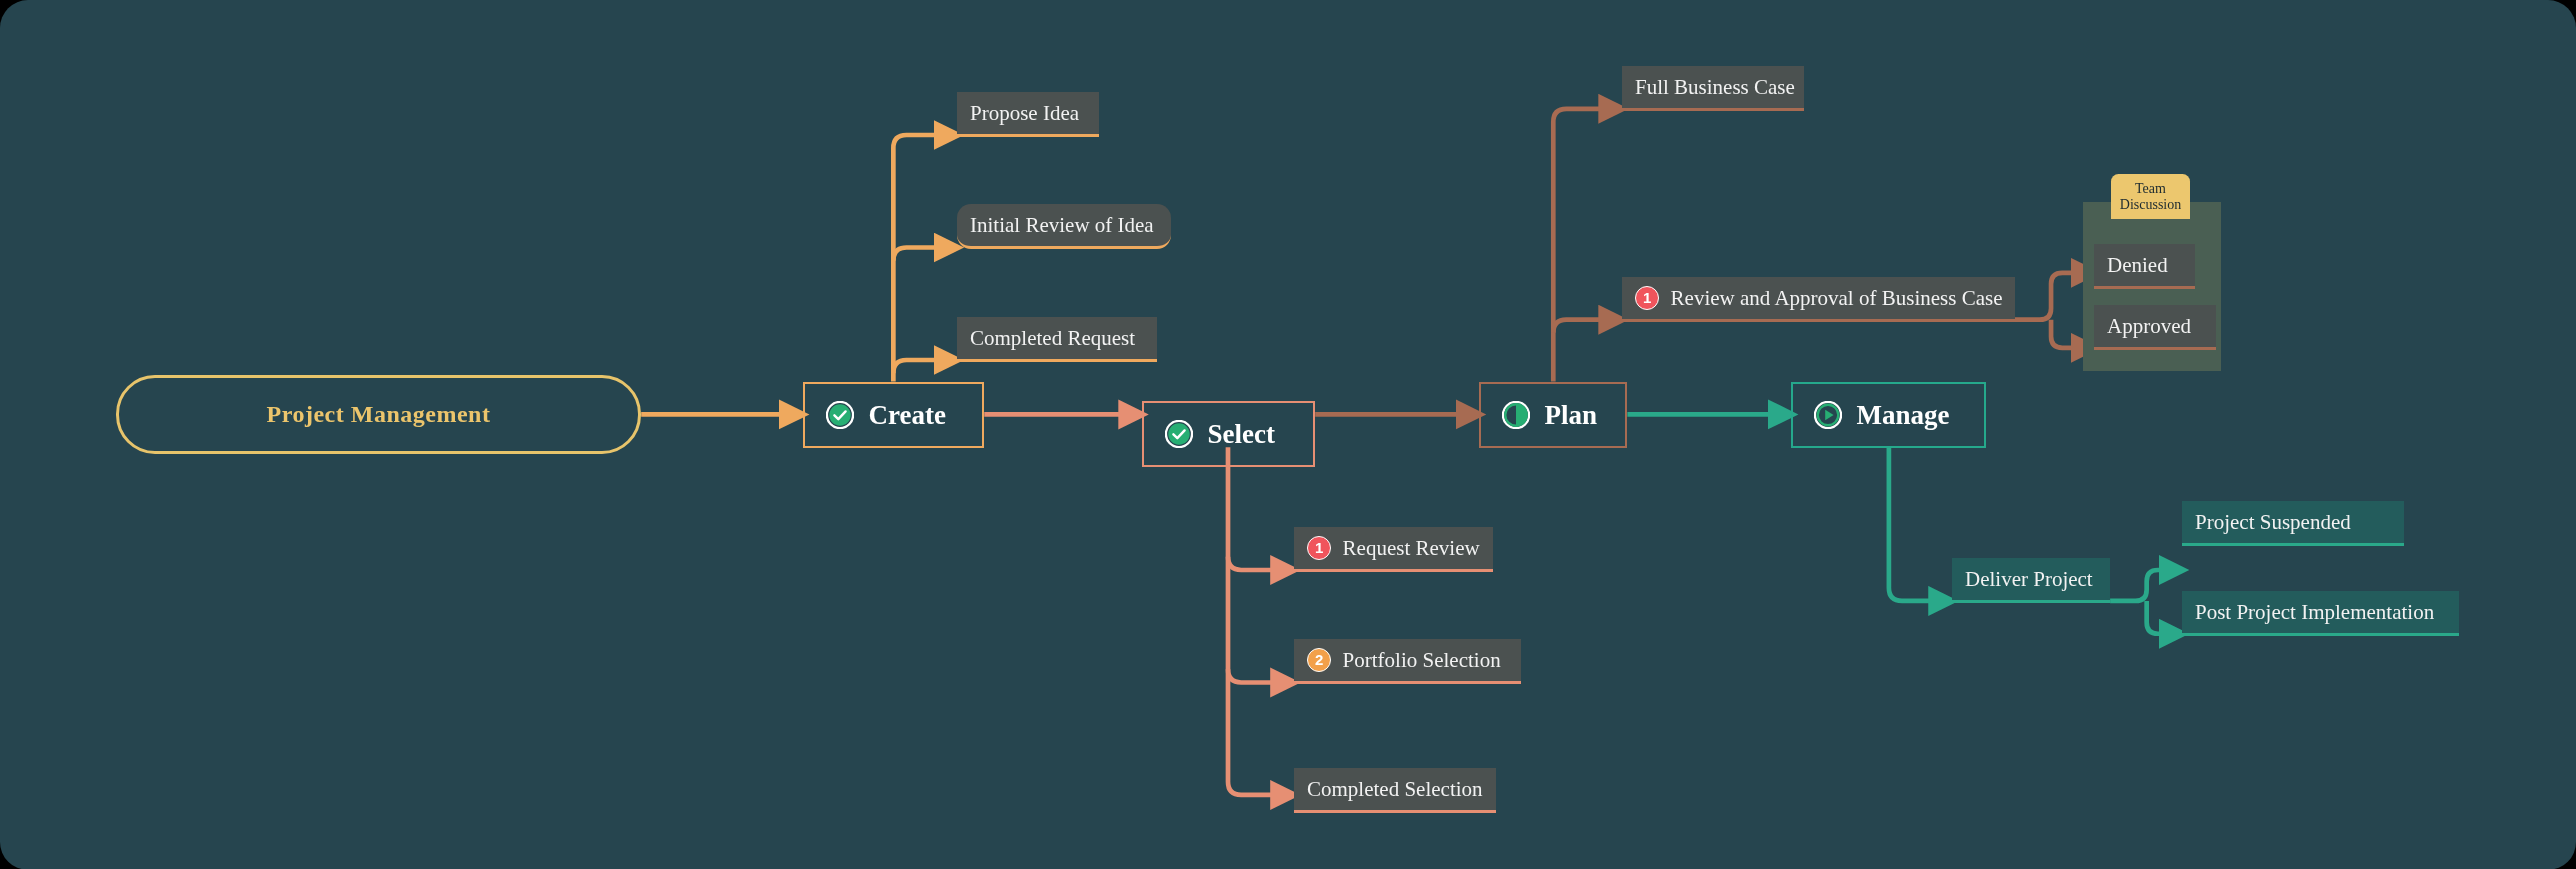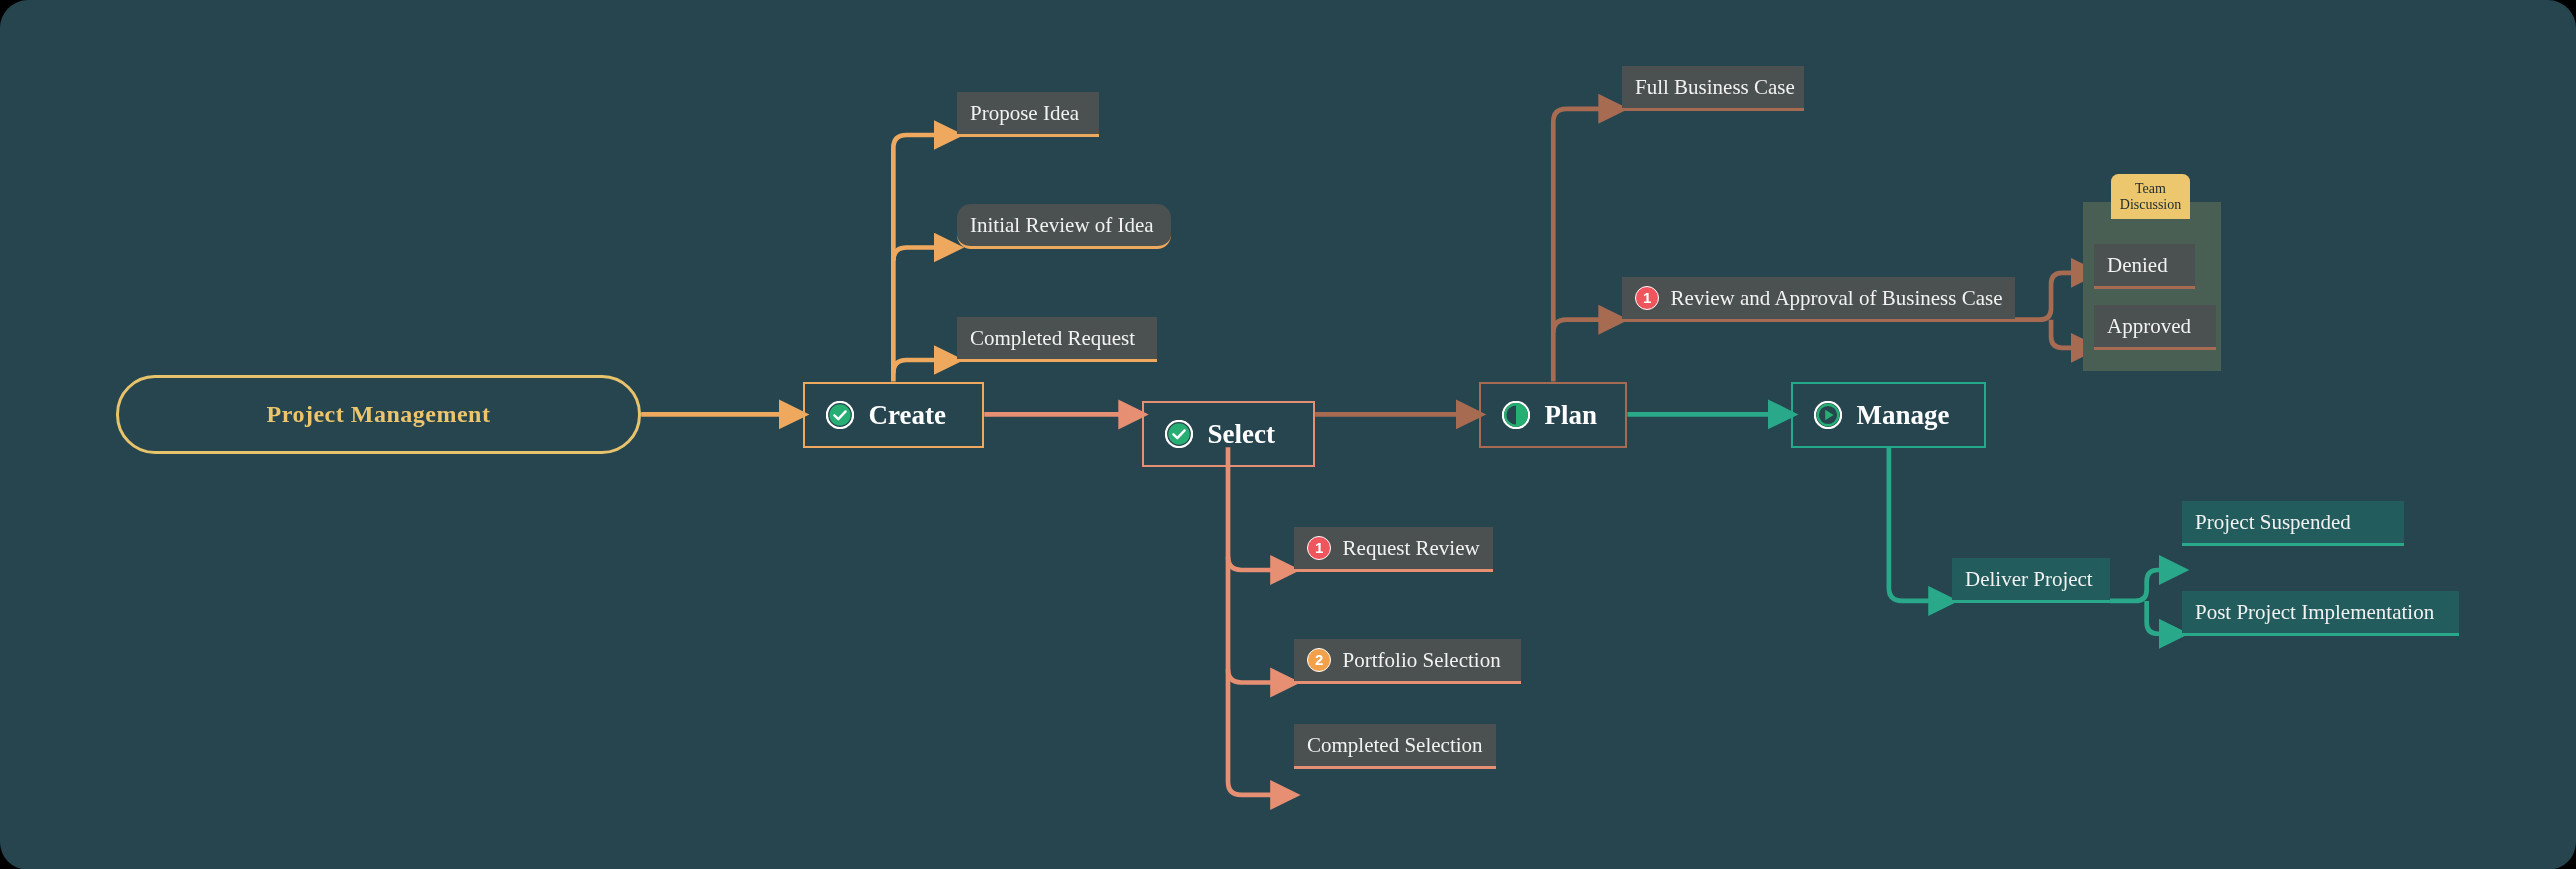--- a/index.html
+++ b/index.html
@@ -31,21 +31,21 @@
   .leaf .txt{color:#f2f2f2;font-size:21px;white-space:nowrap;}
   .leaf.sel{border-bottom-color:#e68f73;}
   .leaf.plan{border-bottom-color:#a76b52;}
   .leaf.mng{background:#235c5c;border-bottom-color:#2aa98a;}
 
   #n-propose  {left:957px;top:92px;width:142px;}
   #n-initial  {left:957px;top:204px;width:214px;border-radius:14px;}
   #n-complreq {left:957px;top:317px;width:200px;}
   #n-reqrev   {left:1294px;top:527px;width:199px;}
   #n-portfolio{left:1294px;top:639px;width:227px;}
-  #n-complsel {left:1294px;top:724px;width:202px;}
+  #n-complsel {left:1294px;top:768px;width:202px;}
   #n-fullbc   {left:1622px;top:66px;width:182px;}
   #n-review   {left:1622px;top:277px;width:393px;}
   #n-denied   {left:2094px;top:244px;width:101px;}
   #n-approved {left:2094px;top:305px;width:122px;}
   #n-deliver  {left:1952px;top:558px;width:158px;}
   #n-suspend  {left:2182px;top:501px;width:222px;}
   #n-postimpl {left:2182px;top:591px;width:277px;}
 
   
   #grp{position:absolute;left:2083px;top:202px;width:138px;height:169px;

